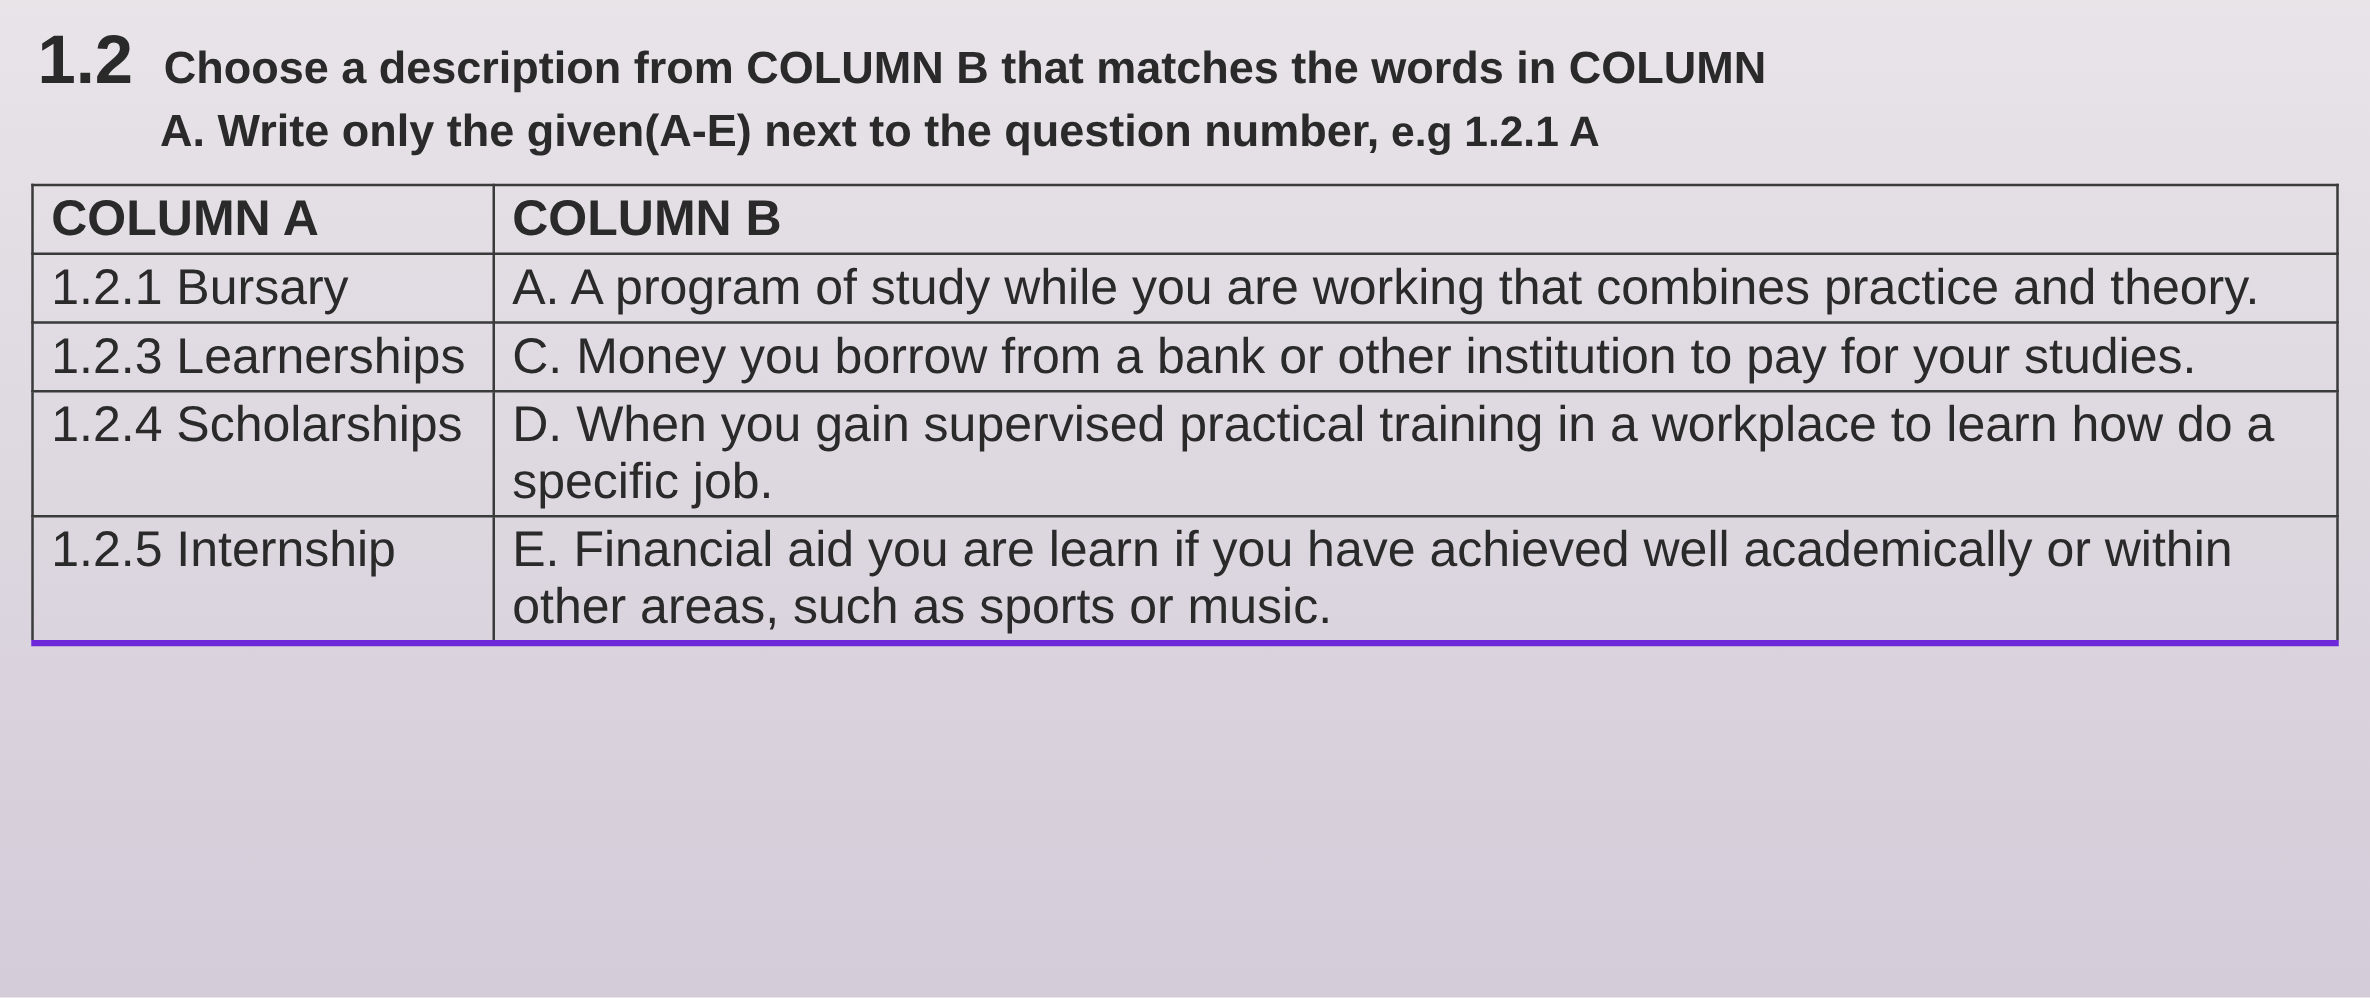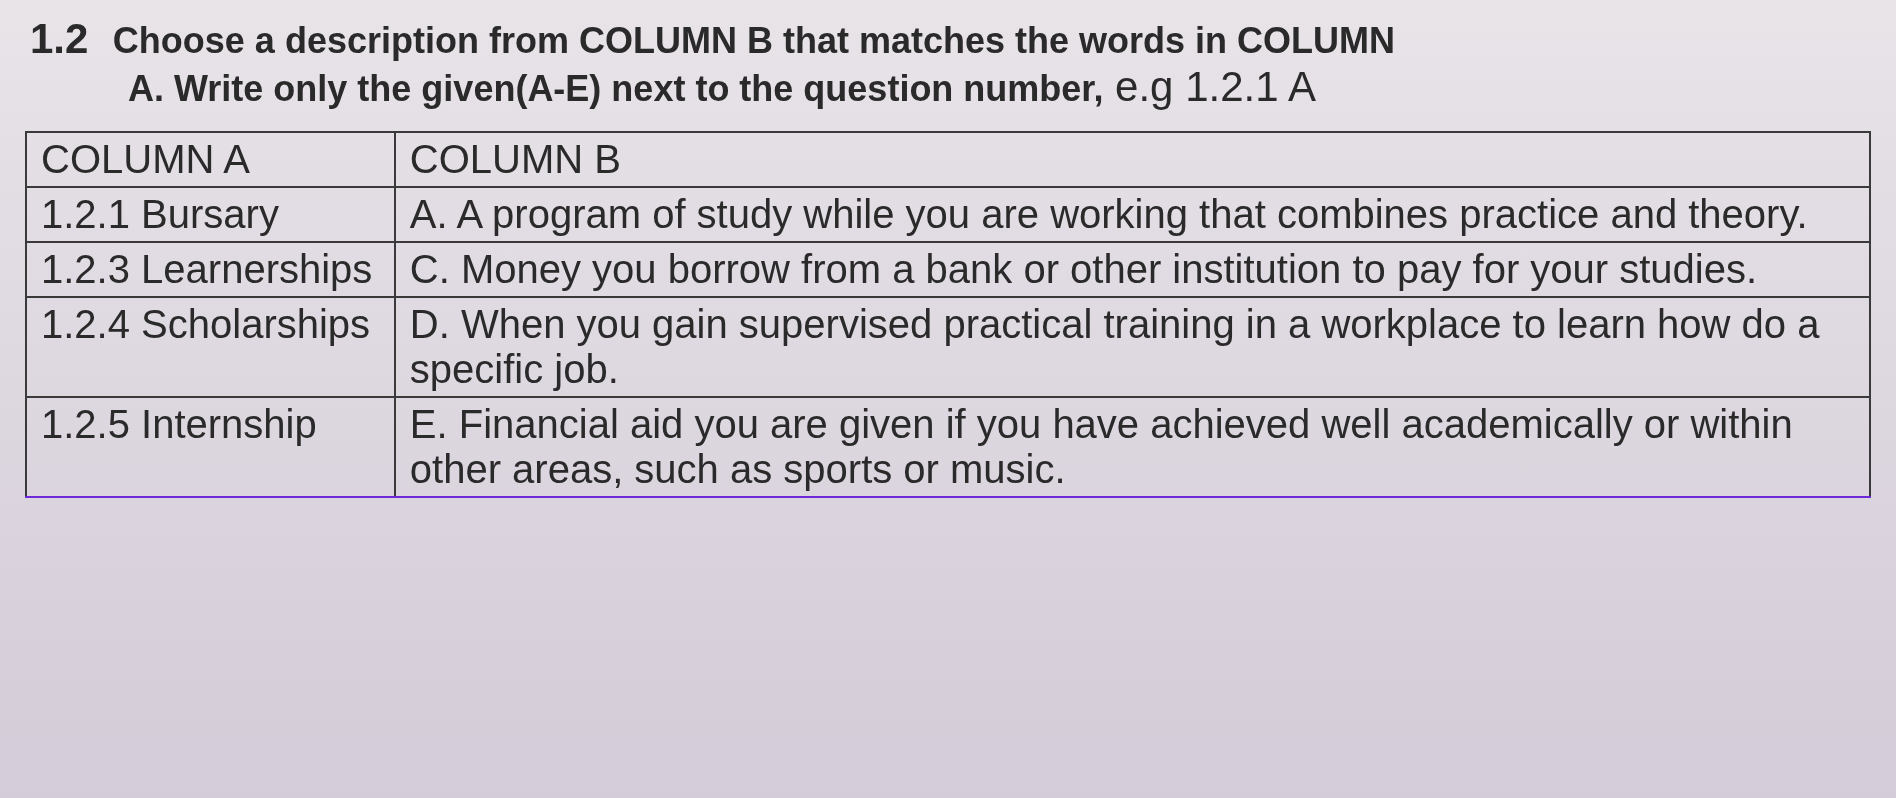--- a/index.html
+++ b/index.html
@@ -15,61 +15,61 @@
       color: #2a2a2a;
       padding: 15px 25px;
       overflow: hidden;
     }
     .header {
       margin-bottom: 20px;
       padding-left: 5px;
     }
     .question-number {
       font-weight: bold;
-      font-size: 42px;
+      font-size: 55px;
       display: inline;
       text-align: center;
     }
     .question-text-bold {
       font-weight: bold;
       font-size: 36px;
       display: inline;
     }
     .question-text-normal {
-      font-weight: normal;
-      font-size: 42px;
+      font-weight: bold;
+      font-size: 34px;
       display: inline;
     }
     .indent-line {
       font-size: 42px;
       margin-left: 98px;
     }
     table {
       width: 100%;
       border-collapse: collapse;
       font-size: 40px;
     }
     th, td {
       border: 2px solid #3a3a3a;
       padding: 4px 14px;
       text-align: left;
       vertical-align: top;
     }
     th {
-      font-weight: normal;
+      font-weight: bold;
       background: transparent;
     }
     .col-a {
       width: 20%;
     }
     .col-b {
       width: 80%;
     }
     tbody tr:last-child td {
-      border-bottom: 2px solid #6d28d9;
+      border-bottom: 5px solid #6d28d9;
     }
   </style>
 </head>
 <body>
 
 <div class="header">
   <div>
     <span class="question-number">1.2</span>
     <span class="question-text-bold">&nbsp;&nbsp;</span><span class="question-text-bold">Choose a description from COLUMN B that matches the words in COLUMN</span>
   </div>
@@ -93,16 +93,16 @@
     <tr>
       <td>1.2.3 Learnerships</td>
       <td>C. Money you borrow from a bank or other institution to pay for your studies.</td>
     </tr>
     <tr>
       <td>1.2.4 Scholarships</td>
       <td>D. When you gain supervised practical training in a workplace to learn how do a specific job.</td>
     </tr>
     <tr>
       <td>1.2.5 Internship</td>
-      <td>E. Financial aid you are given if you have achieved well academically or within other areas, such as sports or music.</td>
+      <td>E. Financial aid you are learn if you have achieved well academically or within other areas, such as sports or music.</td>
     </tr>
   </tbody>
 </table>
 
 </body></html>

